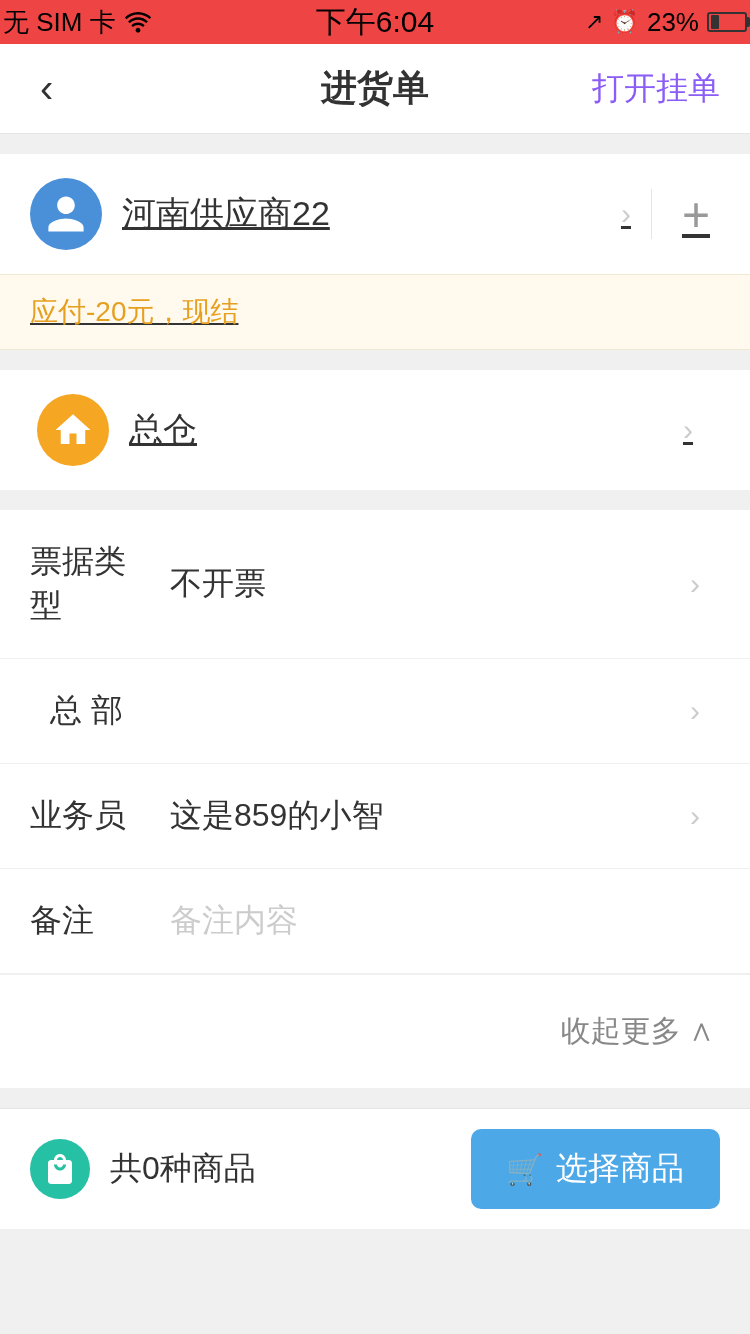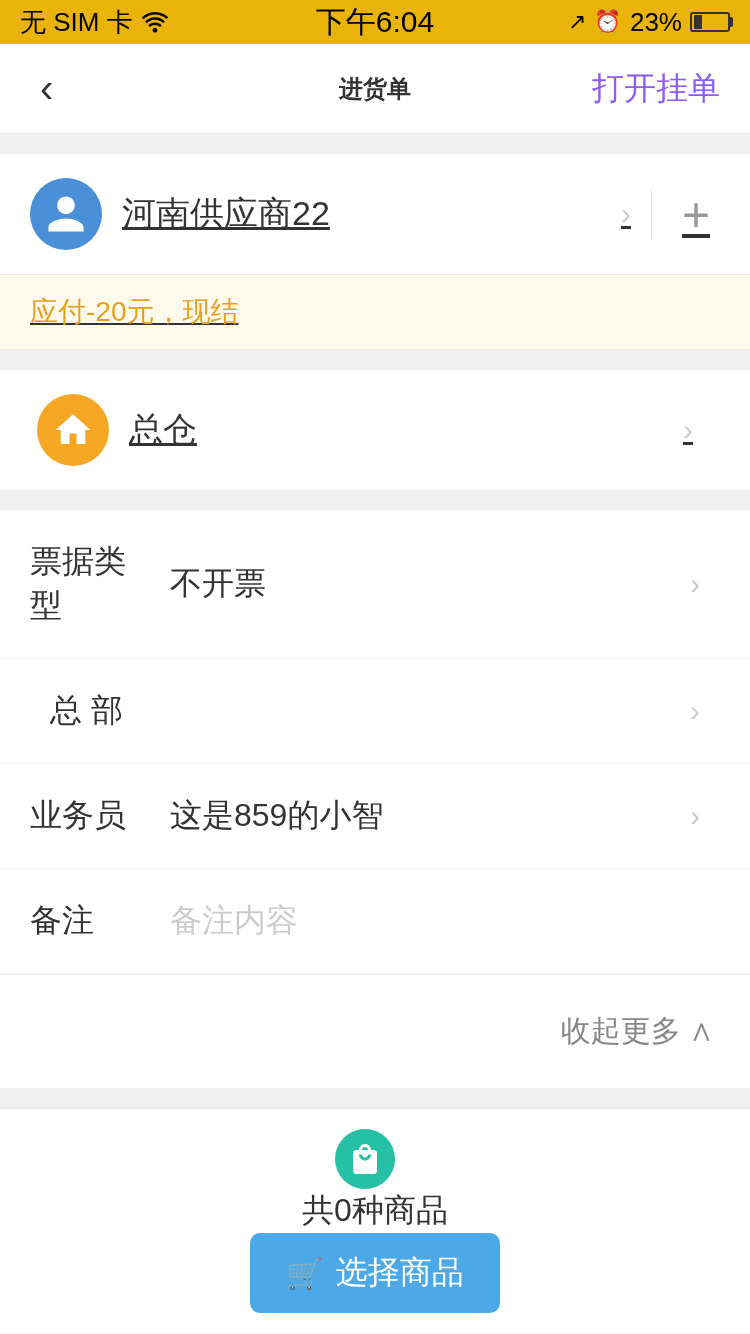--- a/index.html
+++ b/index.html
@@ -9,25 +9,25 @@
       min-height: 1334px;
       background: #f0f0f0;
       font-family: -apple-system, 'PingFang SC', 'Helvetica Neue', sans-serif;
       font-size: 32px;
       color: #333;
     }
 
     
     .status-bar {
       height: 44px;
-      background: #eab308;
+      background: #ef4444;
       display: flex;
       align-items: center;
       justify-content: space-between;
-      padding: 0 20px;
+      padding: 0 3px;
       font-size: 28px;
       color: #000;
     }
     .status-left {
       display: flex;
       align-items: center;
       gap: 8px;
       font-size: 26px;
     }
     .status-center {
@@ -81,21 +81,21 @@
       padding: 0 30px;
       border-bottom: 1px solid #e5e5e5;
     }
     .nav-back {
       font-size: 40px;
       color: #333;
       cursor: pointer;
       padding: 10px;
     }
     .nav-title {
-      font-size: 24px;
+      font-size: 36px;
       font-weight: 600;
       color: #333;
       position: absolute;
       left: 50%;
       transform: translateX(-50%);
     }
     .nav-right {
       font-size: 32px;
       color: #8b5cf6;
       cursor: pointer;
@@ -237,21 +237,20 @@
     }
 
     
     .footer-bar {
       background: #fff;
       display: flex;
       align-items: center;
       padding: 20px 30px;
       border-top: 1px solid #e5e5e5;
       margin-top: 0;
-      flex-direction: column;
     }
     .footer-icon {
       width: 60px;
       height: 60px;
       border-radius: 50%;
       background: #26c0a5;
       display: flex;
       align-items: center;
       justify-content: center;
       margin-right: 20px;

